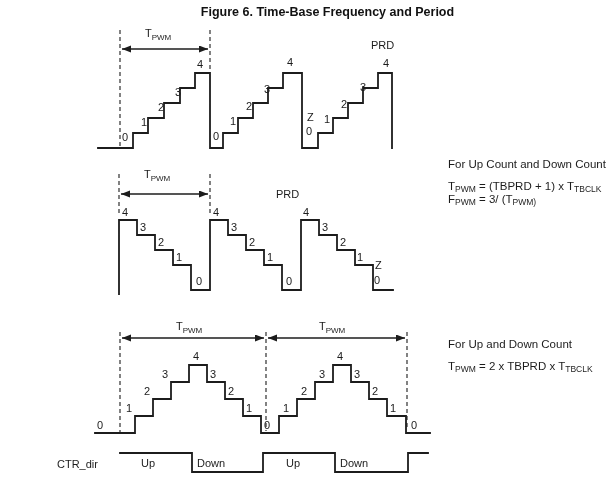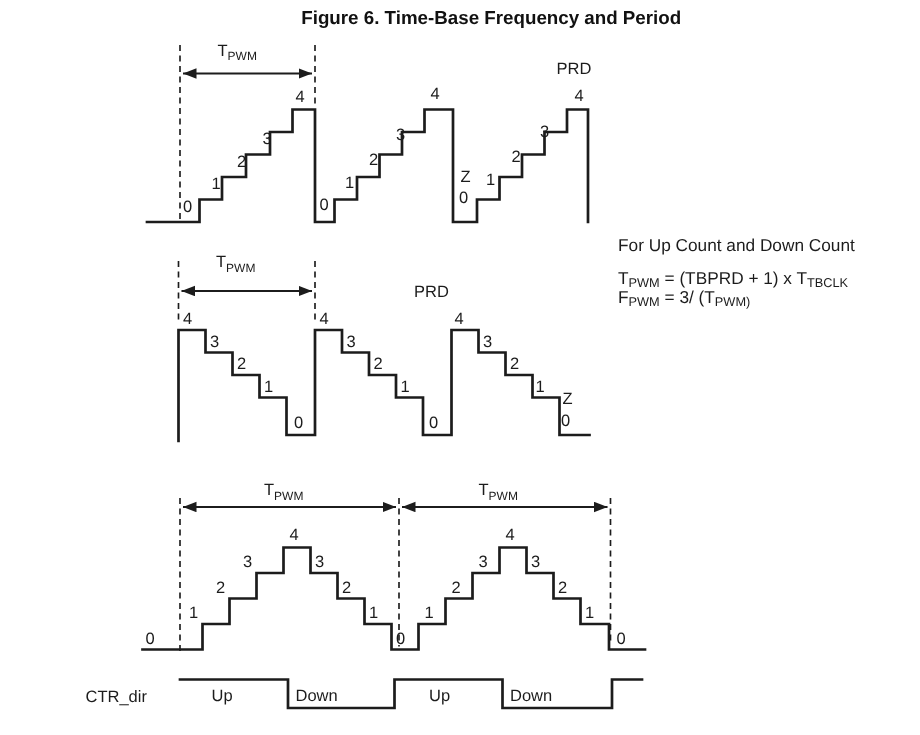--- a/index.html
+++ b/index.html
@@ -6,21 +6,21 @@
   #stage{position:relative;width:613px;height:490px;background:#fff;overflow:hidden;
          font-family:"Liberation Sans",sans-serif;color:#1c1c1c;padding-left:42px;}
   #fig-title{position:absolute;top:5px;left:0;width:100%;text-align:center;
              font-size:12.5px;font-weight:bold;color:#111;}
   svg{position:absolute;left:0;top:0;}
   .wave{fill:none;stroke:#1c1c1c;stroke-width:1.8;stroke-linejoin:miter;stroke-linecap:square;}
   .dash{stroke:#1c1c1c;stroke-width:1.1;stroke-dasharray:4 3;}
   .meas{stroke:#1c1c1c;stroke-width:1.3;}
   text{font-family:"Liberation Sans",sans-serif;font-size:11px;fill:#1c1c1c;}
   .sub{font-size:8px;}
-  .note{position:absolute;left:412px;font-size:11.5px;white-space:nowrap;}
+  .note{position:absolute;left:448px;font-size:11.5px;white-space:nowrap;}
   .note sub{font-size:8.5px;vertical-align:-2px;}
 </style>
 </head>
 <body>
 
 <div id="stage">
 
   <div id="fig-title">Figure 6. Time-Base Frequency and Period</div>
 
   <svg width="613" height="490" viewBox="0 0 613 490">
@@ -115,14 +115,16 @@
       <text x="197" y="467">Down</text>
       <text x="286" y="467">Up</text>
       <text x="340" y="467">Down</text>
     </g>
   </svg>
 
   <div class="note" style="top:158px">For Up Count and Down Count</div>
   <div class="note" style="top:180px"><span>T</span><sub>PWM</sub><span> = (TBPRD + 1) x T</span><sub>TBCLK</sub></div>
   <div class="note" style="top:193px"><span>F</span><sub>PWM</sub><span> = 3/ (T</span><sub>PWM)</sub></div>
 
+  <div class="note" style="top:338px">For Up and Down Count</div>
+  <div class="note" style="top:360px"><span>T</span><sub>PWM</sub><span> = 2 x TBPRD x T</span><sub>TBCLK</sub></div>
 
 </div>
 
 </body></html>

